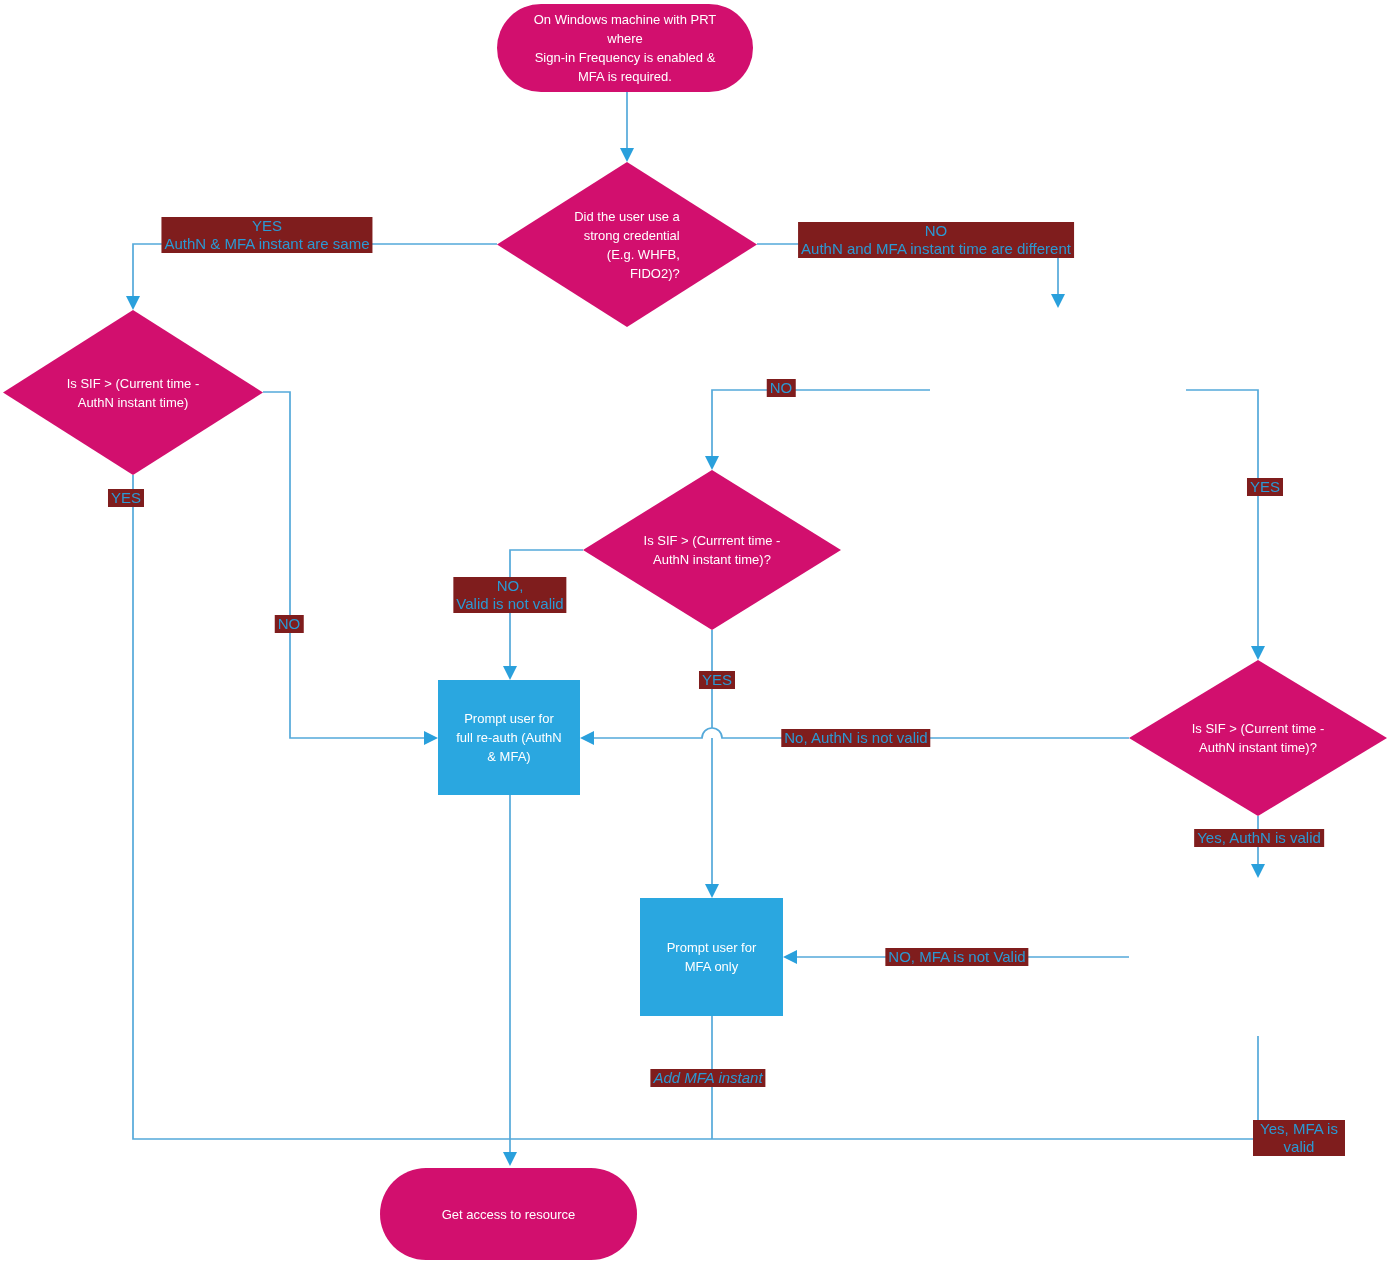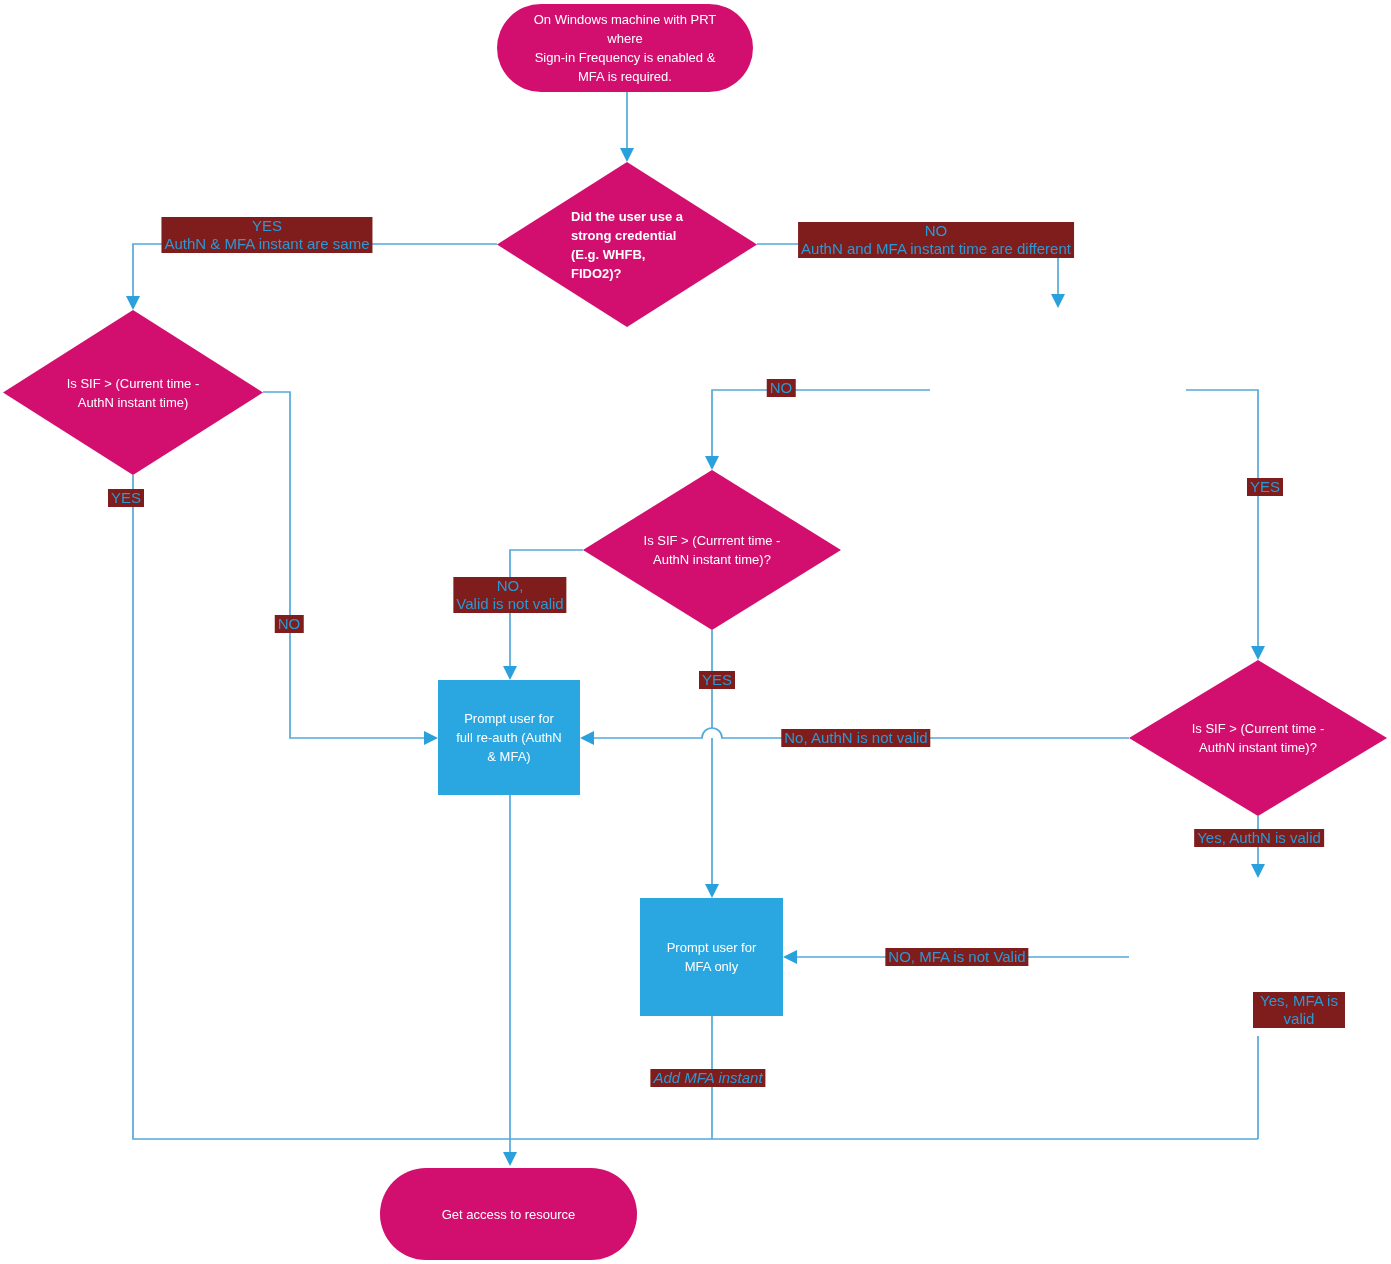--- a/index.html
+++ b/index.html
@@ -15,21 +15,21 @@
     font-family:"Liberation Sans", sans-serif;
   }
   svg.wires{position:absolute;left:0;top:0;width:1391px;height:1264px;}
   .wire{stroke:var(--line-blue);stroke-width:1.7;fill:none;}
   .arrow{fill:var(--arrow-blue);stroke:none;}
   .node{
     position:absolute;display:flex;align-items:center;justify-content:center;
     color:#ffffff;font-size:13px;line-height:19px;
   }
   .node span{white-space:pre-line;text-align:center;}
-  .node.align-left span{text-align:left;font-weight:bold;}
+  .node.align-left span{text-align:right;}
   .stadium{background:var(--pink);border-radius:48px;}
   .diamond{background:var(--pink);clip-path:polygon(50% 0,100% 50%,50% 100%,0 50%);}
   .process{background:var(--process-blue);}
   .elabel{
     position:absolute;transform:translate(-50%,-50%);
     color:var(--label-blue);font-size:15px;line-height:18px;
     white-space:pre-line;text-align:center;background:#7f1d1d;padding:0 3px;
     z-index:3;
   }
 </style>
@@ -136,16 +136,16 @@
   <div class="elabel" style="left:126px;top:498px;">YES</div>
   <div class="elabel" style="left:289px;top:624px;">NO</div>
   <div class="elabel" style="left:781px;top:388px;">NO</div>
   <div class="elabel" style="left:1265px;top:487px;">YES</div>
   <div class="elabel" style="left:510px;top:595px;">NO,
 Valid is not valid</div>
   <div class="elabel" style="left:717px;top:680px;">YES</div>
   <div class="elabel" style="left:856px;top:738px;">No, AuthN is not valid</div>
   <div class="elabel" style="left:1259px;top:838px;">Yes, AuthN is valid</div>
   <div class="elabel" style="left:957px;top:957px;">NO, MFA is not Valid</div>
-  <div class="elabel" style="left:1261px;top:1010px;margin-left:38px;">Yes, MFA is valid</div>
+  <div class="elabel" style="left:1261px;top:1138px;margin-left:38px;">Yes, MFA is valid</div>
   <div class="elabel" style="left:708px;top:1078px;font-style:italic;">Add MFA instant</div>
 
 </div>
 
 </body></html>

